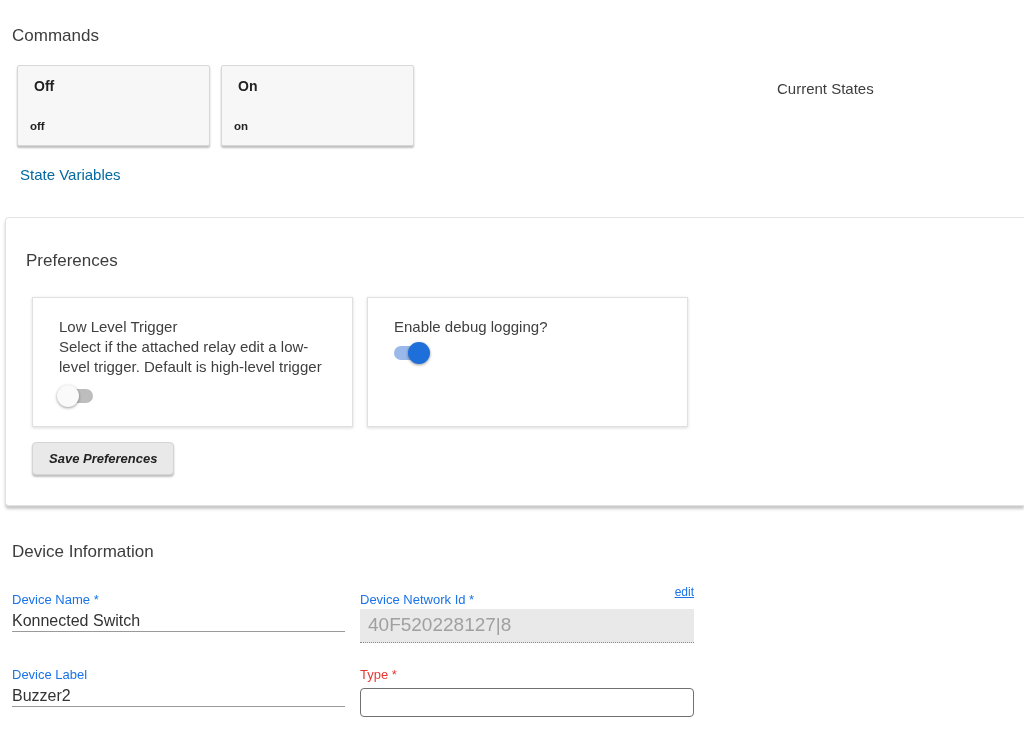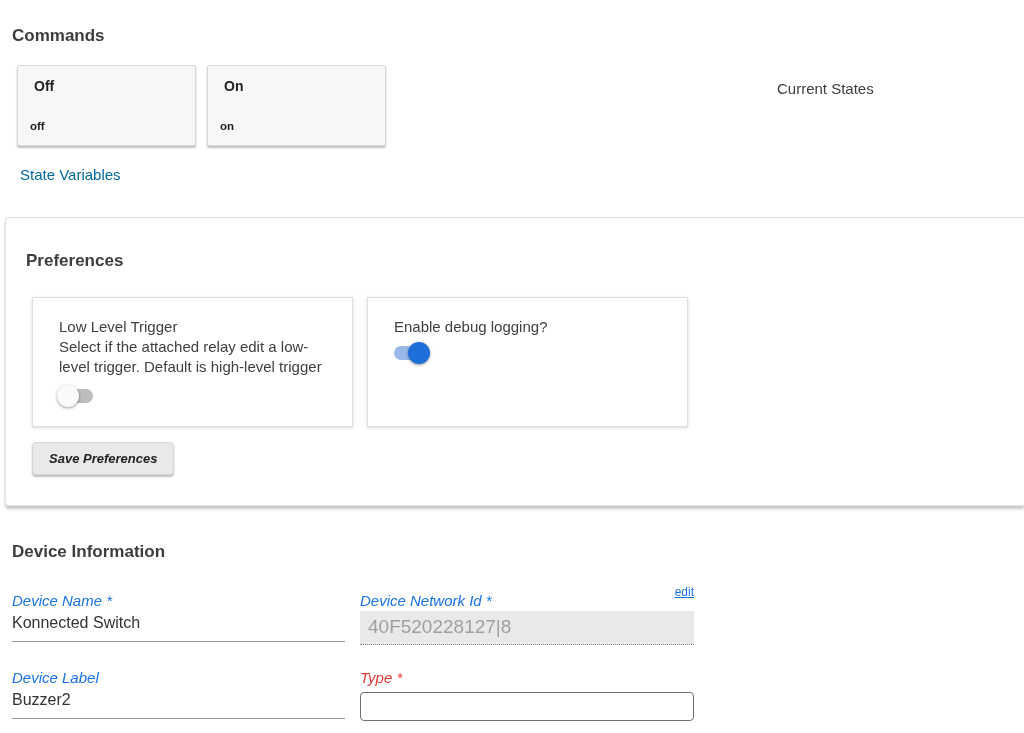--- a/index.html
+++ b/index.html
@@ -23,27 +23,27 @@
   .back-link{color:var(--link-blue);font-size:14.5px;text-decoration:none;cursor:pointer;}
   .events-btn{
     display:inline-flex;align-items:center;gap:6px;
     background:#e9e9e9;border:1px solid #dadada;border-radius:4px;
     padding:6px 14px;font-weight:bold;font-size:13.5px;color:#222;
     box-shadow:0 2px 3px rgba(0,0,0,.28);cursor:pointer;
     font-family:"Liberation Sans",sans-serif;
   }
   .info-icon{display:inline-flex;}
   
-  .section-title{font-size:17px;font-weight:bold;color:#3d3d3d;margin:0;}
+  .section-title{font-size:17px;font-weight:normal;color:#3d3d3d;margin:0;}
   .commands-title{margin:26px 0 0 12px;}
   
   .commands-row{display:flex;margin-top:19px;}
   .cmd-cards{display:flex;gap:11px;margin-left:17px;}
   .cmd-card{
-    width:179px;height:81px;background:#f7f7f7;
+    width:193px;height:81px;background:#f7f7f7;
     border:1px solid #d8d8d8;border-radius:2px;
     box-shadow:0 2px 2px rgba(0,0,0,.25);
     position:relative;cursor:pointer;
   }
   .cmd-title{font-weight:bold;font-size:14px;color:#222;padding:12px 0 0 16px;}
   .cmd-sub{position:absolute;left:12px;bottom:13px;font-weight:bold;font-size:11.5px;color:#222;}
   .current-states{margin-left:auto;width:247px;padding-top:15px;font-size:15px;color:#3d3d3d;}
   .state-vars{margin:20px 0 0 20px;font-size:15px;color:#0369a1;}
   
   .prefs-panel{
@@ -78,27 +78,27 @@
     font-family:"Liberation Sans",sans-serif;
     font-style:italic;
   }
   
   .device-info-title{margin:36px 0 0 12px;}
   .form-grid{
     display:grid;grid-template-columns:333px 334px;
     column-gap:15px;row-gap:24px;margin:30px 0 0 12px;
   }
   .field{position:relative;}
-  .field-label{font-size:15px;display:block;font-style:italic;}
+  .field-label{font-size:13px;display:block;}
   .label-blue{color:var(--label-blue);}
   .label-red{color:var(--error-red);}
   .line-input{
     display:block;width:100%;border:none;outline:none;background:transparent;
     border-bottom:1px solid #9a9a9a;
-    font-size:16px;color:#333;padding:5px 0 9px;
+    font-size:16px;color:#333;padding:5px 0 1px;
     font-family:"Liberation Sans",sans-serif;
   }
   .disabled-input{
     display:block;width:100%;border:none;outline:none;
     background:#e9e9e9;border-bottom:1px dotted #8a8a8a;
     font-size:19px;color:#a0a0a0;padding:5px 8px 6px;margin-top:2px;
     font-family:"Liberation Sans",sans-serif;
   }
   .edit-link{
     position:absolute;top:-7px;right:0;

